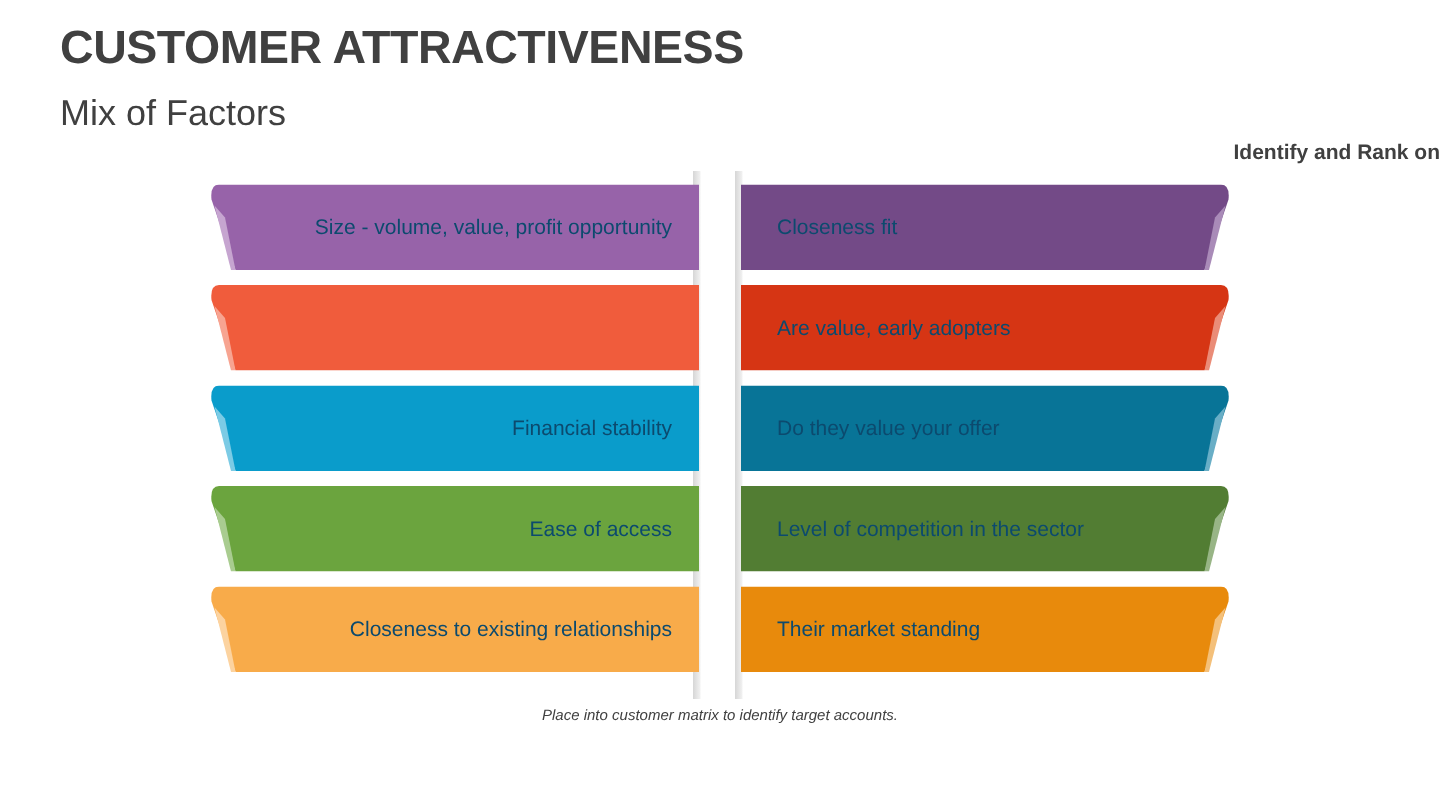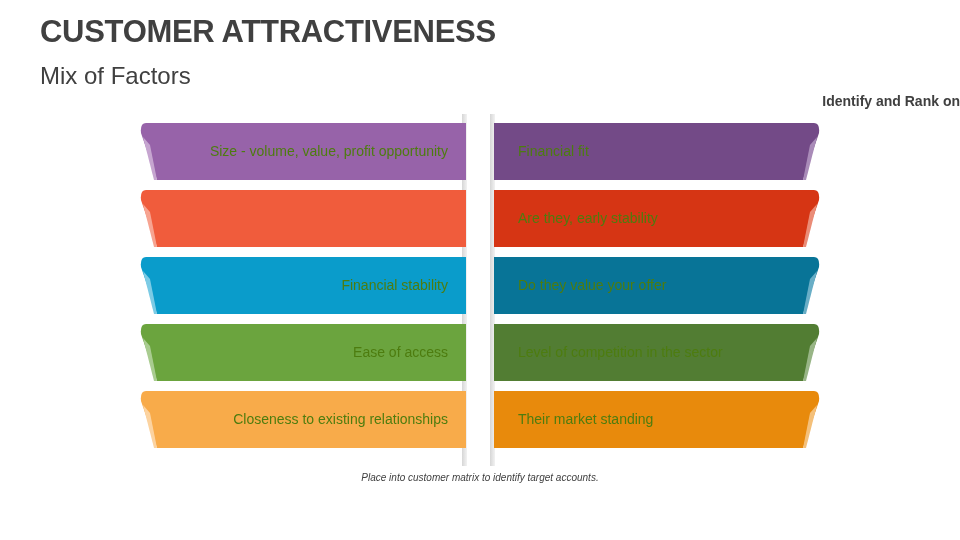--- a/index.html
+++ b/index.html
@@ -3,21 +3,21 @@
   <meta charset="utf-8">
   <style>
     html, body { margin: 0; padding: 0; }
     body { width: 960px; height: 540px; background: #ffffff; position: relative; overflow: hidden; font-family: "Liberation Sans", "DejaVu Sans", sans-serif; }
     .title { position: absolute; left: 40px; top: 14px; font-size: 31px; font-weight: bold; color: #404040; letter-spacing: -0.3px; }
     .subtitle { position: absolute; left: 40px; top: 62px; font-size: 24px; color: #404040; }
     .heading { position: absolute; left: 0; width: 960px; top: 93px; text-align: right; font-size: 14px; font-weight: bold; color: #404040; }
     .divider { position: absolute; top: 114px; width: 5px; height: 352px; background: linear-gradient(to right, #d6d6d6, #f2f2f2); }
     .ribbon { position: absolute; top: 0; height: 57px; }
     .ribbon svg { position: absolute; left: 0; top: 0; }
-    .ribbon .label { position: absolute; top: 0; height: 57px; line-height: 57px; font-size: 14px; color: #4d7c0f; white-space: nowrap; }
+    .ribbon .label { position: absolute; top: 0; height: 57px; line-height: 57px; font-size: 14px; color: #0c4a6e; white-space: nowrap; }
     .left .label { right: 18px; text-align: right; }
     .right .label { left: 24px; text-align: left; }
     .footnote { position: absolute; left: 0; width: 960px; top: 472px; text-align: center; font-size: 10px; font-style: italic; color: #404040; }
   </style>
 </head>
 <body>
 
 <div class="title">CUSTOMER ATTRACTIVENESS</div>
 <div class="subtitle">Mix of Factors</div>
 <div class="heading">Identify and Rank on</div>
@@ -31,34 +31,34 @@
         <path d="M6,0 L326,0 L326,57 L17,57 L1,10 Q0,0 6,0 Z" fill="#9763A9"></path>
         <path d="M3,14 L10,22 L17,57 L14,57 Z" fill="#C6A5D0"></path>
       </svg>
       <span class="label">Size -  volume, value, profit opportunity</span>
     </div>
     <div class="ribbon right" style="left: 494px; top: 123px; width: 326px;">
       <svg width="326" height="57">
         <path d="M0,0 L320,0 Q326,0 325,10 L309,57 L0,57 Z" fill="#734A87"></path>
         <path d="M323,14 L316,22 L309,57 L312,57 Z" fill="#A98BB8"></path>
       </svg>
-      <span class="label">Financial fit</span>
+      <span class="label">Closeness fit</span>
     </div>
     <div class="ribbon left" style="left: 140px; top: 190px; width: 326px;">
       <svg width="326" height="57">
         <path d="M6,0 L326,0 L326,57 L17,57 L1,10 Q0,0 6,0 Z" fill="#F05C3C"></path>
         <path d="M3,14 L10,22 L17,57 L14,57 Z" fill="#F7A491"></path>
       </svg>
     </div>
     <div class="ribbon right" style="left: 494px; top: 190px; width: 326px;">
       <svg width="326" height="57">
         <path d="M0,0 L320,0 Q326,0 325,10 L309,57 L0,57 Z" fill="#D63514"></path>
         <path d="M323,14 L316,22 L309,57 L312,57 Z" fill="#EA8C77"></path>
       </svg>
-      <span class="label">Are they, early stability</span>
+      <span class="label">Are value, early adopters</span>
     </div>
     <div class="ribbon left" style="left: 140px; top: 257px; width: 326px;">
       <svg width="326" height="57">
         <path d="M6,0 L326,0 L326,57 L17,57 L1,10 Q0,0 6,0 Z" fill="#0A9CCB"></path>
         <path d="M3,14 L10,22 L17,57 L14,57 Z" fill="#7CCBE5"></path>
       </svg>
       <span class="label">Financial stability</span>
     </div>
     <div class="ribbon right" style="left: 494px; top: 257px; width: 326px;">
       <svg width="326" height="57">

